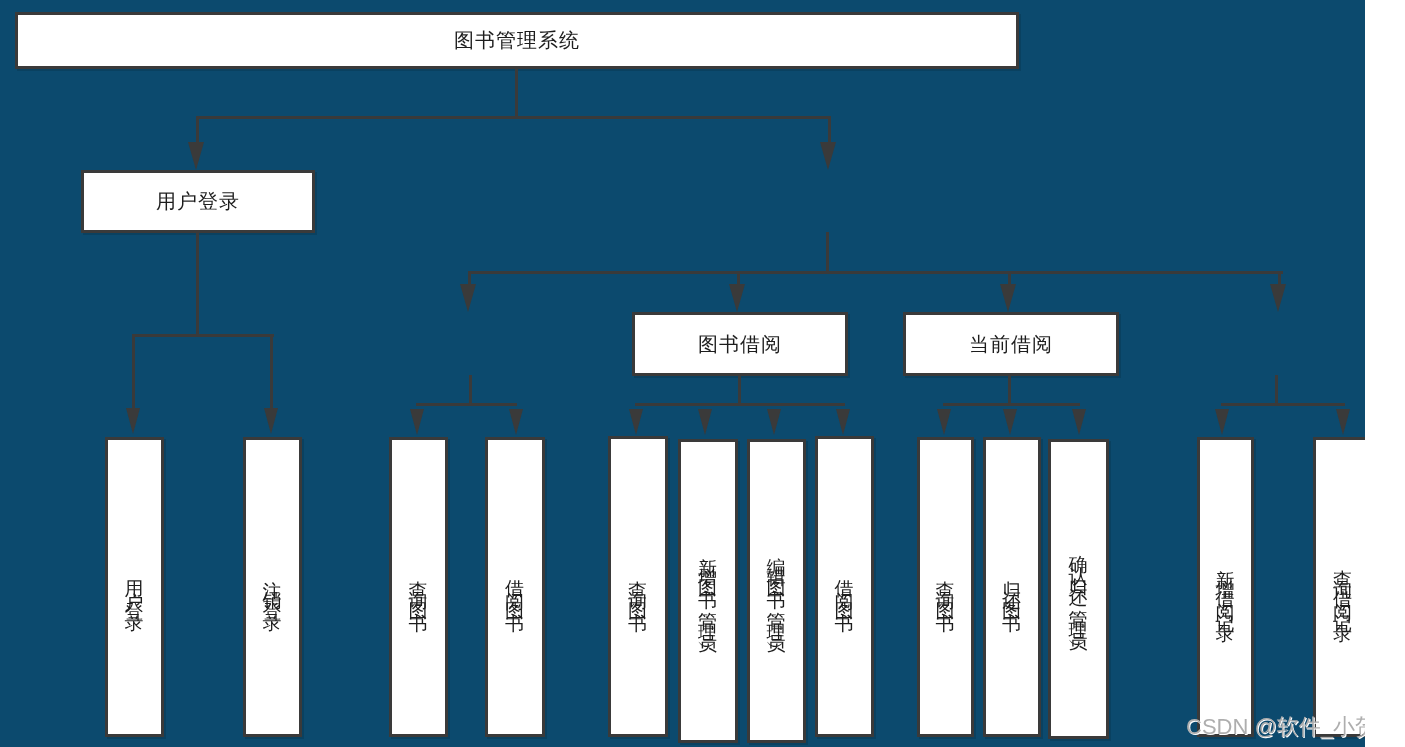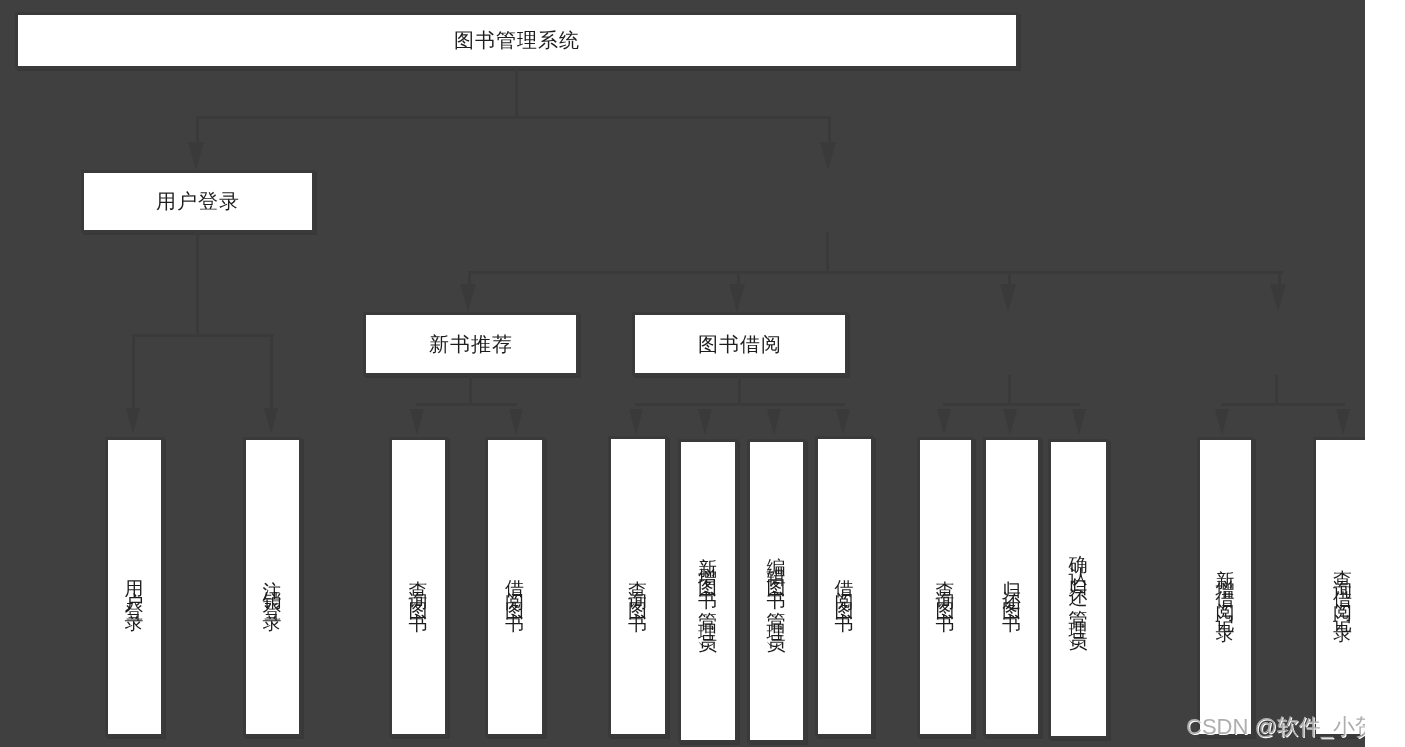--- a/index.html
+++ b/index.html
@@ -1,19 +1,19 @@
 <!DOCTYPE html>
 <html><head>
 <meta charset="utf-8">
 <style>
   html,body{margin:0;padding:0;background:#ffffff;}
   .canvas{
     position:relative;
     width:1365px;height:747px;
-    background:#404040;
+    background:#0c4a6e;
     overflow:hidden;
     font-family:"Liberation Sans","DejaVu Sans",sans-serif;
   }
   
   .box{
     position:absolute;
     box-sizing:border-box;
     border:3px solid #3a3a3a;
     background:#ffffff;
     display:flex;align-items:center;justify-content:center;
@@ -60,25 +60,25 @@
 <div class="canvas">
 
   <div class="box" style="left:15px;top:12px;width:1004px;height:57px;">
     <span>图书管理系统</span>
   </div>
 
   <div class="box" style="left:81px;top:170px;width:234px;height:63px;">
     <span>用户登录</span>
   </div>
 
-  <div class="box" style="left:363px;top:312px;width:216px;height:64px;">
-    <span>新书推荐</span>
-  </div>
   <div class="box" style="left:632px;top:312px;width:216px;height:64px;text-align:right;">
     <span>图书借阅</span>
+  </div>
+  <div class="box" style="left:903px;top:312px;width:216px;height:64px;">
+    <span>当前借阅</span>
   </div>
 
   <div class="vbox" style="left:105px;top:437px;width:59px;height:300px;">
     <span class="vtext">用户登录</span>
   </div>
   <div class="vbox" style="left:243px;top:437px;width:59px;height:300px;">
     <span class="vtext">注销登录</span>
   </div>
 
   <div class="vbox" style="left:389px;top:437px;width:59px;height:300px;">

